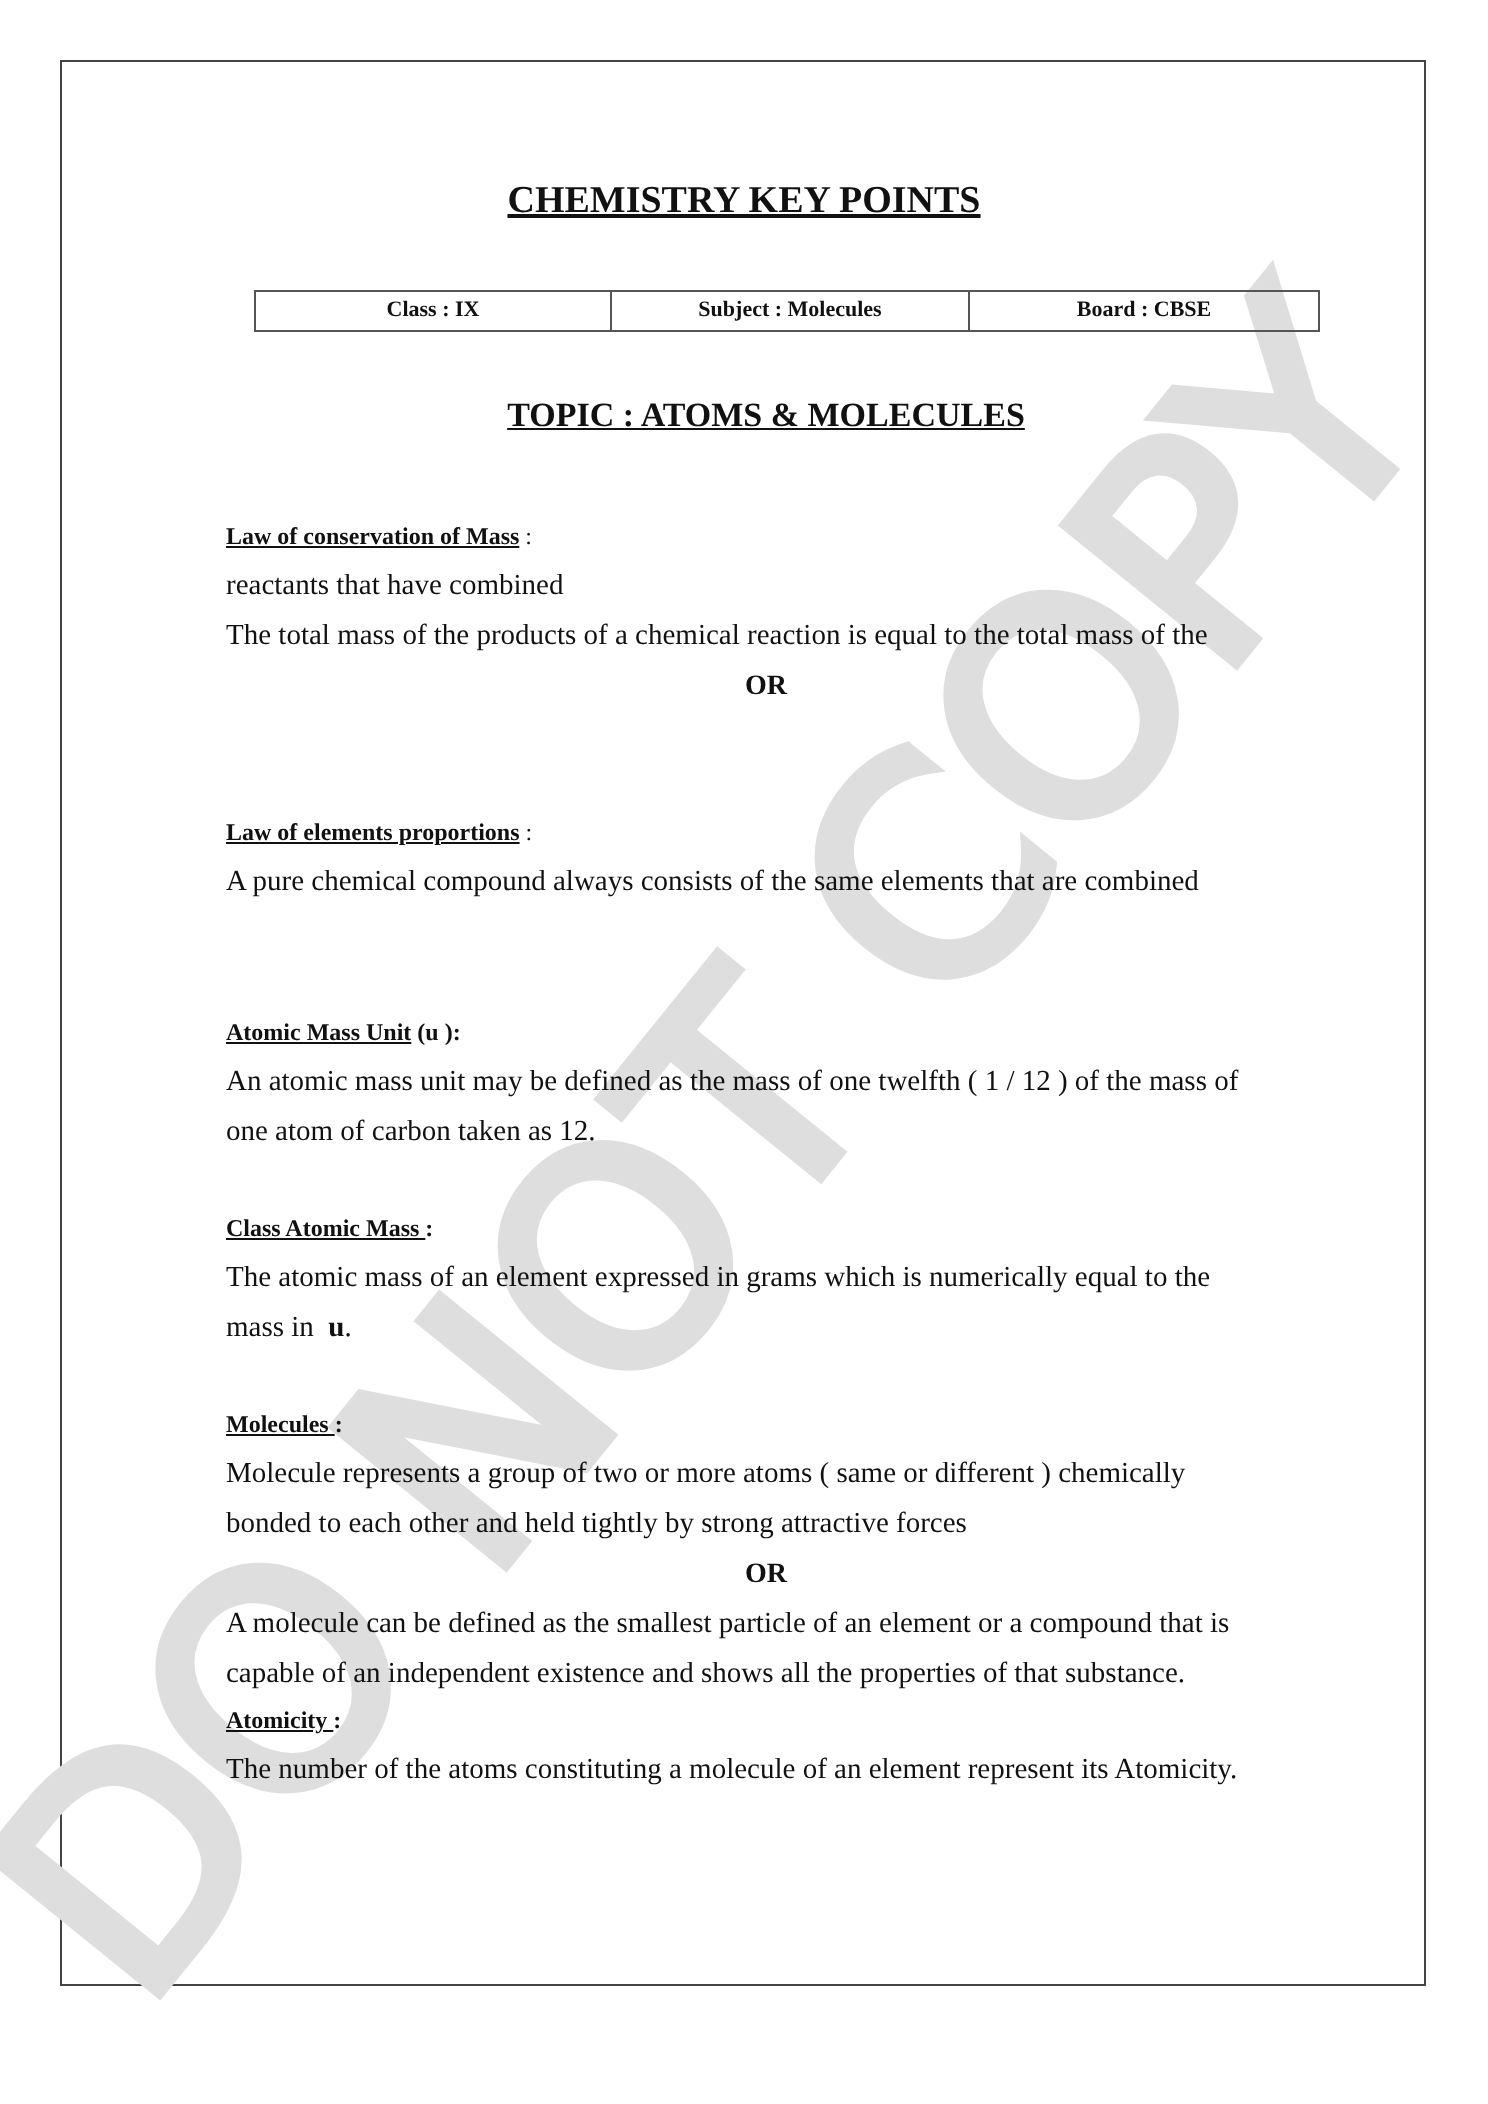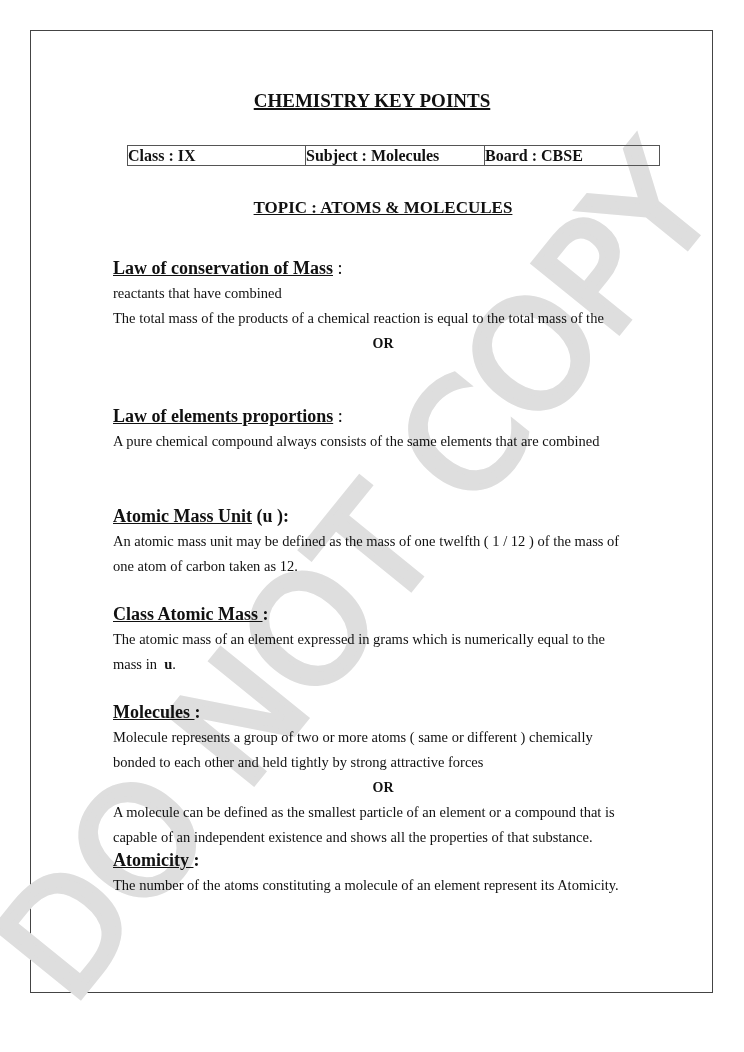--- a/index.html
+++ b/index.html
@@ -9,28 +9,28 @@
                    border: 1.5px solid #444; box-sizing: content-box; }
     .watermark { position: absolute; left: 355px; top: 575px; transform: translate(-50%, -50%) rotate(-51deg);
                  font-family: "DejaVu Sans", sans-serif; font-size: 150px; font-weight: normal;
                  color: #dedede; white-space: nowrap; letter-spacing: -2px; z-index: 0;
                  -webkit-text-stroke: 6px #dedede; }
     .content { position: absolute; left: 0; top: 0; width: 744px; height: 1052px; z-index: 1; }
     .title { position: absolute; top: 90px; left: 0; width: 744px; text-align: center;
              font-weight: bold; font-size: 19px; text-decoration: underline; text-decoration-thickness: 1.5px; }
     .info-table { position: absolute; left: 127px; top: 145px; width: 533px; height: 21px;
                   border: 1px solid #555; display: flex; box-sizing: border-box; }
-    .info-cell { flex: 1; text-align: left; font-weight: bold; font-size: 16px; line-height: 19px; }
+    .info-cell { flex: 1; text-align: center; font-weight: bold; font-size: 11px; line-height: 19px; }
     .info-cell + .info-cell { border-left: 1px solid #555; }
     .info-cell:nth-child(1) { flex: 0 0 177px; }
     .info-cell:nth-child(2) { flex: 0 0 178px; }
     .topic { position: absolute; top: 198px; left: 0; width: 766px; text-align: center;
              font-weight: bold; font-size: 17px; text-decoration: underline; }
     .section { position: absolute; left: 113px; width: 540px; font-size: 14.5px; line-height: 25px; }
-    .heading { font-weight: bold; font-size: 18px; }
+    .heading { font-weight: bold; font-size: 12px; }
     .heading .u { text-decoration: underline; }
     .heading .colon { }
     .heading .colon.normal { font-weight: normal; }
     .para { margin: 0; }
     .or { text-align: center; font-weight: bold; font-size: 14px; width: 540px; padding-left: 0; margin-left: 0; }
   </style>
 </head>
 <body>
 
 <div class="page-border"></div>

